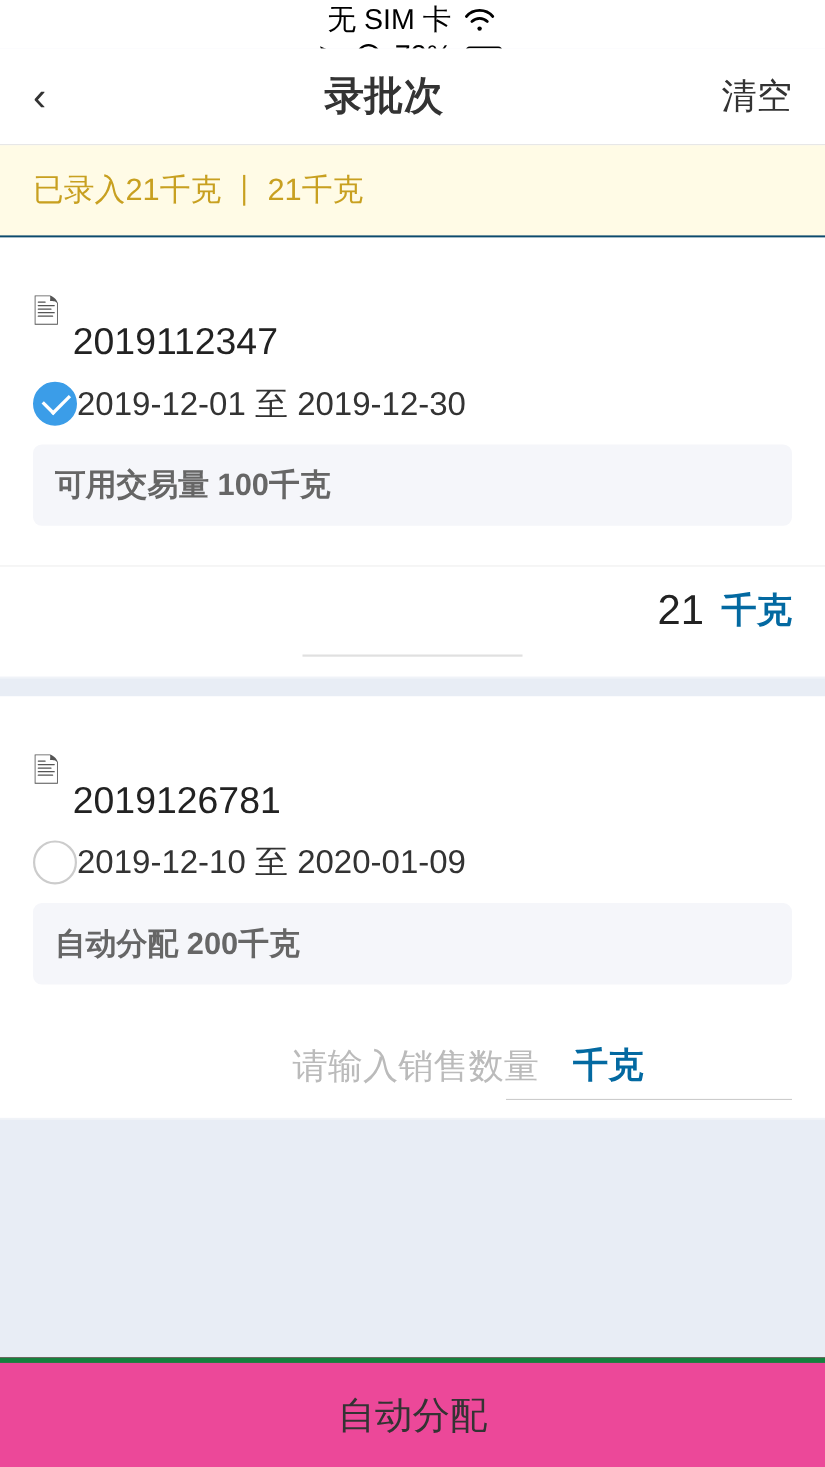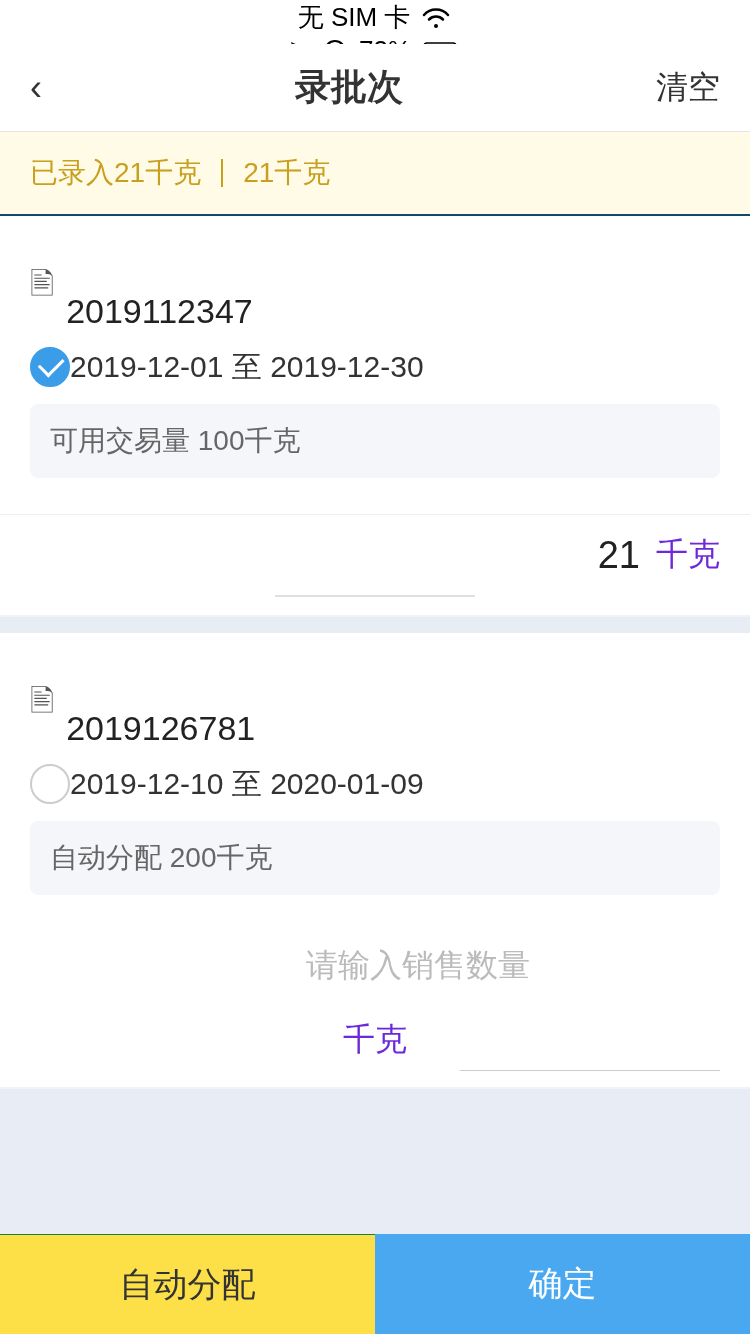--- a/index.html
+++ b/index.html
@@ -146,20 +146,21 @@
     }
     .batch-date {
       font-size: 30px;
       color: #333;
     }
     .avail-box {
       background: #f5f6fa;
       border-radius: 8px;
       padding: 18px 20px;
       margin: 0 0 16px 0;
+      font-weight: bold;
     }
     .avail-text {
       font-size: 28px;
       color: #666;
     }
 
     
     .qty-row {
       display: flex;
       align-items: center;
@@ -169,21 +170,22 @@
       border-top: 1px solid #eee;
       text-align: right;
     }
     .qty-value {
       font-size: 38px;
       color: #222;
       font-weight: 500;
     }
     .qty-unit {
       font-size: 32px;
-      color: #6d28d9;
+      color: #0369a1;
+      font-weight: bold;
     }
 
     
     .section-divider {
       width: 200px;
       height: 2px;
       background: #e0e0e0;
       margin: 0 auto;
     }
     .qty-input {
@@ -202,24 +204,23 @@
     .input-wrap {
       display: flex;
       flex-direction: column;
       align-items: flex-end;
       padding: 16px 30px;
       background: #fff;
     }
     .input-field-row {
       display: flex;
       align-items: center;
-      gap: 34px;
+      gap: 16px;
       width: 100%;
       justify-content: center;
-      flex-direction: column;
     }
     .input-underline {
       width: 260px;
       height: 1px;
       background: #ccc;
       margin-top: 8px;
     }
 
     
     .empty-area {
@@ -233,26 +234,26 @@
       width: 100%;
       height: 100px;
       display: flex;
       position: fixed;
       bottom: 0;
       left: 0;
       background: #fff;
     }
     .btn-auto {
       flex: 1;
-      background: #fde047;
+      background: #ec4899;
       border: none;
       font-size: 34px;
       color: #333;
       cursor: pointer;
-      border-top: 1px solid #15803d;
+      border-top: 5px solid #15803d;
     }
     .btn-confirm {
       flex: 1;
       background: #4aa8f0;
       border: none;
       font-size: 34px;
       color: #fff;
       cursor: pointer;
     }
 
@@ -365,16 +366,15 @@
         <div class="input-underline"></div>
       </div>
     </div>
 
     <div class="empty-area"></div>
 
   </div>
 
   <div class="bottom-bar">
     <button class="btn-auto">自动分配</button>
-    <button class="btn-confirm">确定</button>
   </div>
 
 </div>
 
 </body></html>

